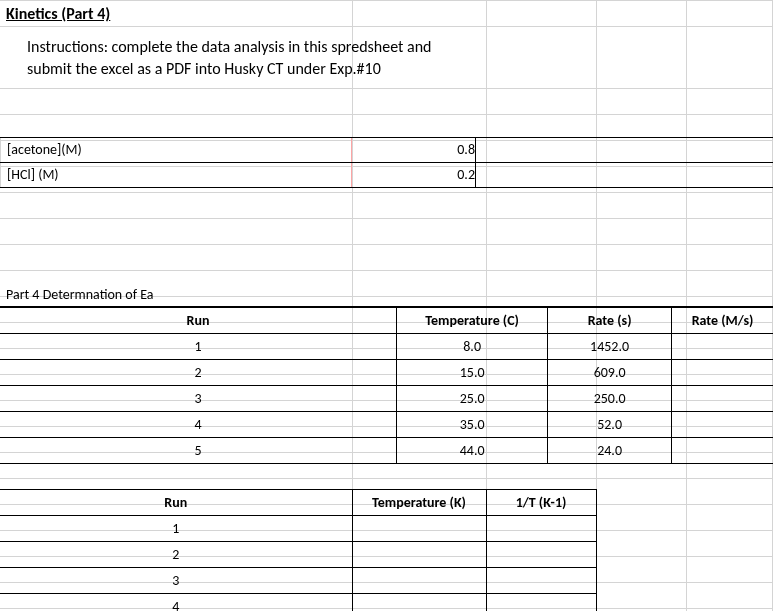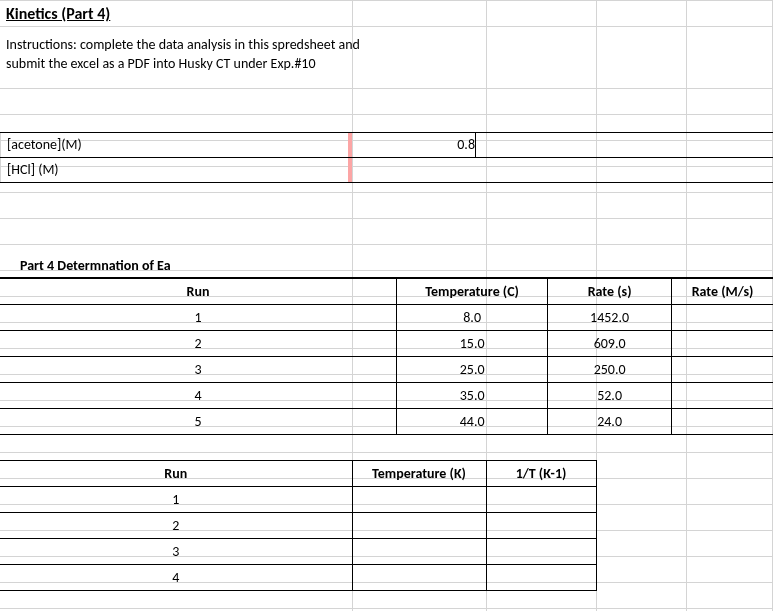--- a/index.html
+++ b/index.html
@@ -50,49 +50,50 @@
     .title {
       font-weight: bold;
       text-decoration: underline;
       font-size: 16px;
       padding: 4px 6px;
       height: 26px;
     }
     .instructions {
       padding: 10px 2px 4px 6px;
       line-height: 1.35;
-      font-size: 14px;
+      font-size: 16px;
+      margin-left: 21px;
     }
     .conc-table {
       margin-top: 54px;
     }
     .conc-row {
       display: flex;
       height: 26px;
       border-top: 1px solid #000;
       border-bottom: 1px solid #000;
       margin-bottom: -1px;
     }
     .conc-label {
       width: 352px;
       border-left: 1px solid #d4d4d4;
-      border-right: 4px solid #fca5a5;
+      border-right: 1px solid #fca5a5;
       padding: 3px 6px;
     }
     .conc-val {
       width: 124px;
       border-right: 1px solid #000;
       text-align: right;
       padding: 3px 0;
     }
     .section-title {
-      font-weight: bold;
-      padding: 3px 20px;
+      font-weight: normal;
+      padding: 3px 6px;
       border-bottom: 1px solid #000;
-      margin-top: 72px;
+      margin-top: 96px;
     }
     .data-table {
       border-collapse: collapse;
       width: 773px;
       table-layout: fixed;
     }
     .data-table th, .data-table td {
       border: 1px solid #000;
       padding: 3px 6px;
       height: 26px;
@@ -171,20 +172,21 @@
       <div>submit the excel as a PDF into Husky CT under Exp.#10</div>
     </div>
 
     <div class="conc-table">
       <div class="conc-row">
         <div class="conc-label">[acetone](M)</div>
         <div class="conc-val">0.8</div>
       </div>
       <div class="conc-row">
         <div class="conc-label">[HCl] (M)</div>
+        <div class="conc-val">0.2</div>
       </div>
     </div>
 
     <div class="section-title">Part 4 Determnation of Ea</div>
 
     <table class="data-table">
       <thead>
         <tr>
           <th class="col-run no-left">Run</th>
           <th class="col-temp">Temperature (C)</th>

